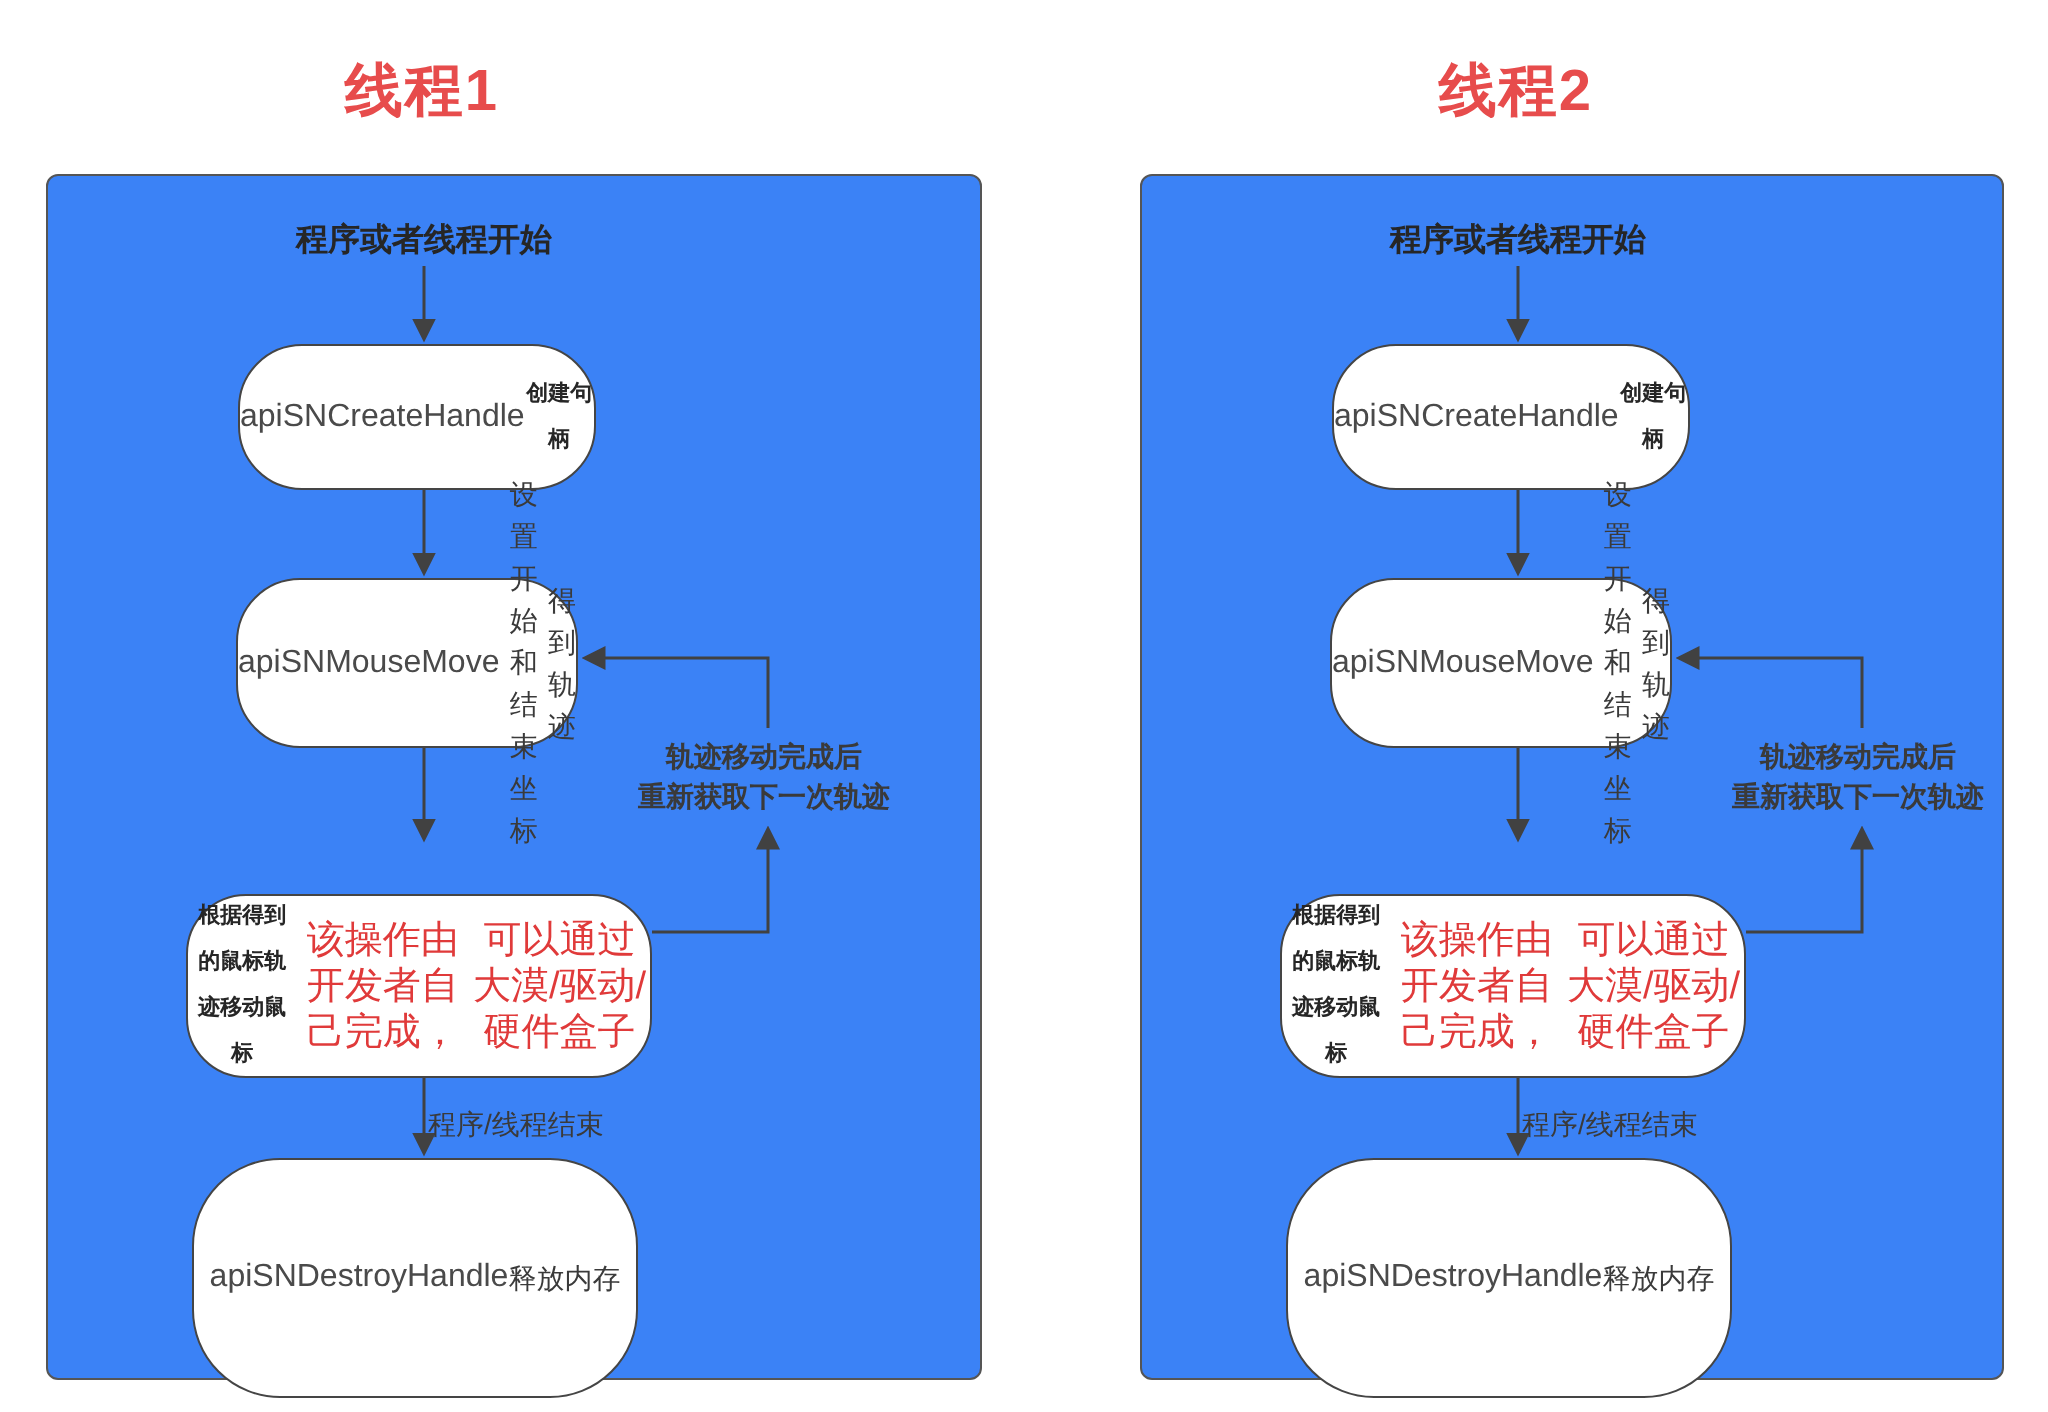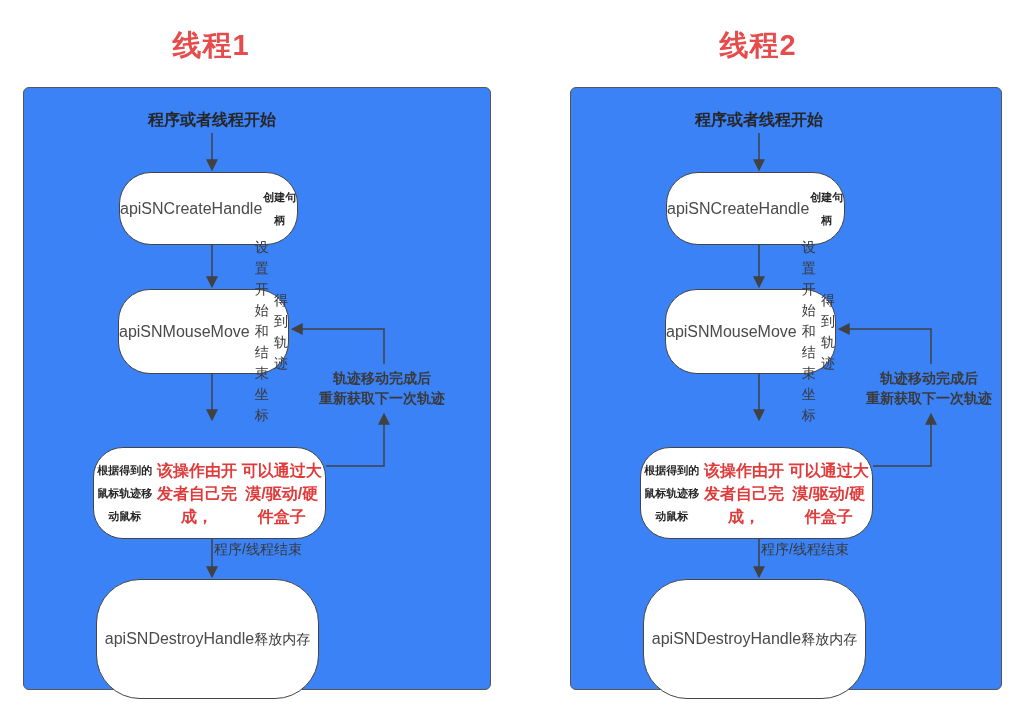--- a/index.html
+++ b/index.html
@@ -38,25 +38,25 @@
     text-align:center;
   }
   .node-create   { left:95px; top:84px;  width:179px; height:73px; border-radius:32px; }
   .node-mousemove{ left:94px; top:201px; width:171px; height:85px; border-radius:32px; }
   .node-move     { left:69px; top:334px; width:233px; height:92px; border-radius:30px;margin-top:25px; }
   .node-destroy  { left:72px; top:491px; width:223px; height:120px; border-radius:44px; }
 
   .t-en { font-size:16px; line-height:22px; color:var(--text_gray,#4a4a4a); }
   .t-zh { font-size:14px; line-height:21px; color:#3a3a3a;text-align:center; }
   .t-zh-bold { font-size:11px; line-height:23px; font-weight:bold; color:var(--text_dark,#262626); }
-  .t-red { font-size:16px; line-height:23px; font-weight:bold; color:var(--warning_red,#e03a3a); }
+  .t-red { font-size:19px; line-height:23px; font-weight:normal; color:var(--warning_red,#e03a3a); }
 
   .edge-label { position:absolute; font-size:14px; color:#3a3a3a; }
   .loop-label { left:238px; top:280px; width:240px; text-align:center; line-height:20px;font-weight:bold; }
-  .end-label  { left:190px; top:453px; line-height:17px; }
+  .end-label  { left:190px; top:466px; line-height:17px; }
 </style>
 </head>
 <body>
 
 <div class="stage">
 
   <div class="col col-1">
     <div class="col-title">线程1</div>
     <div class="frame">
 

